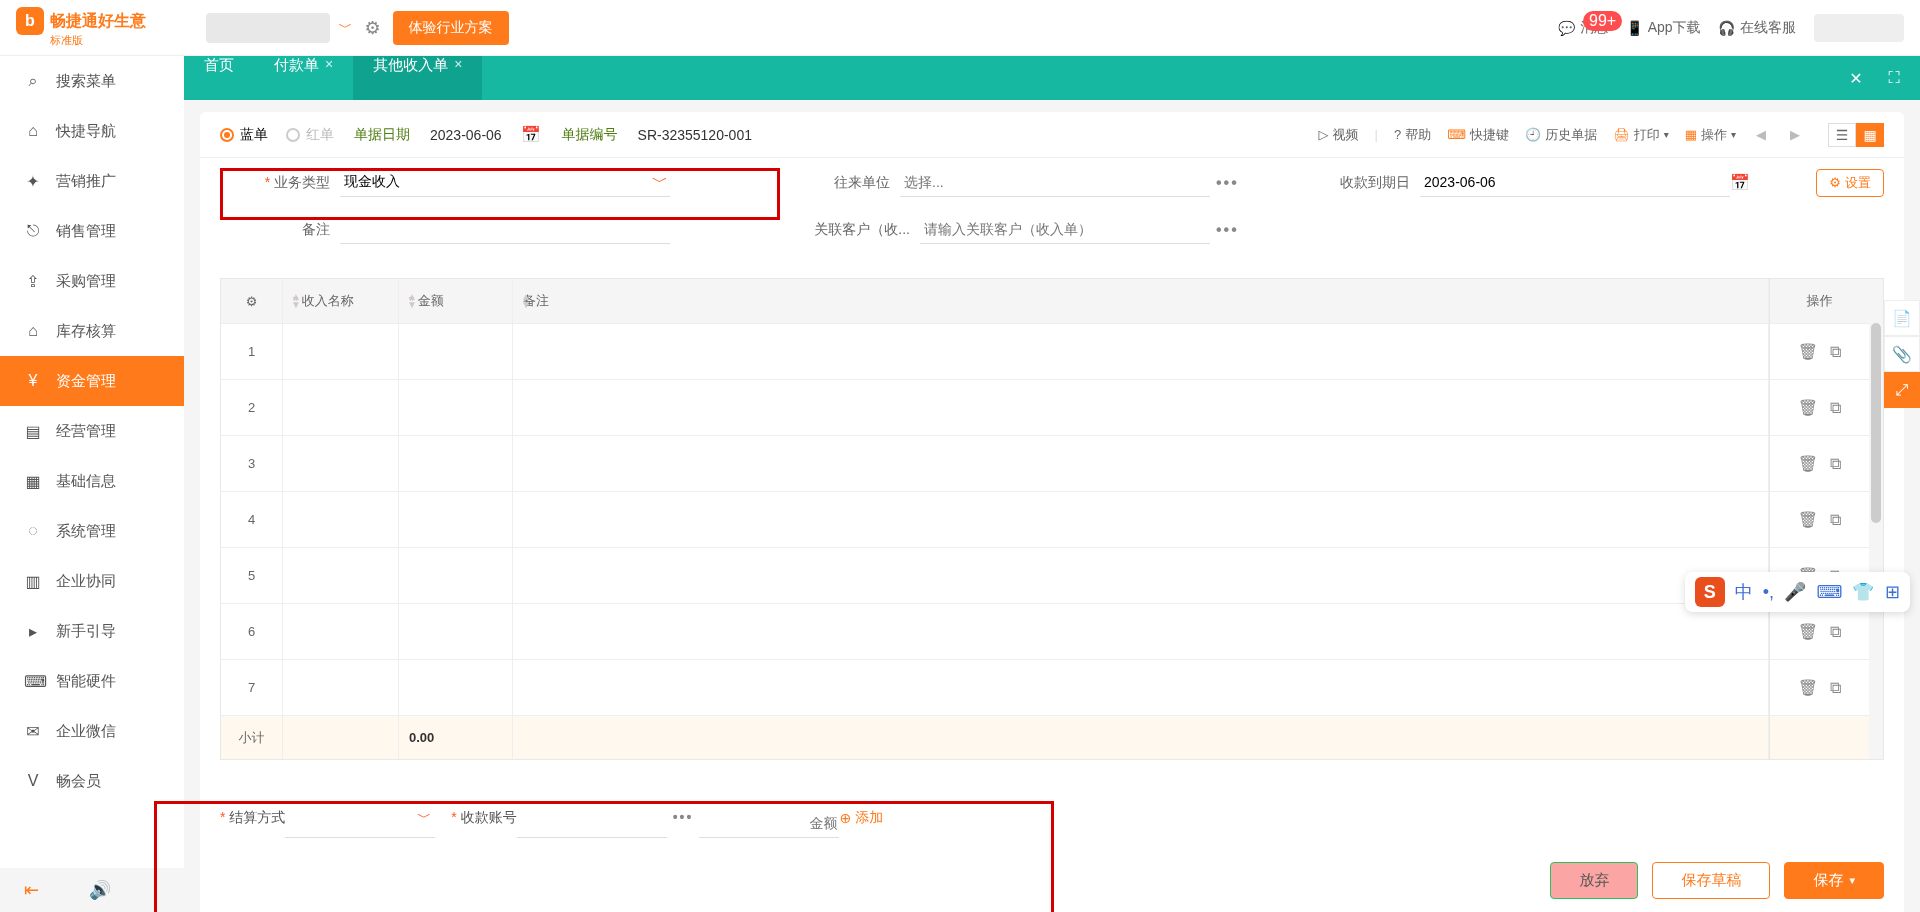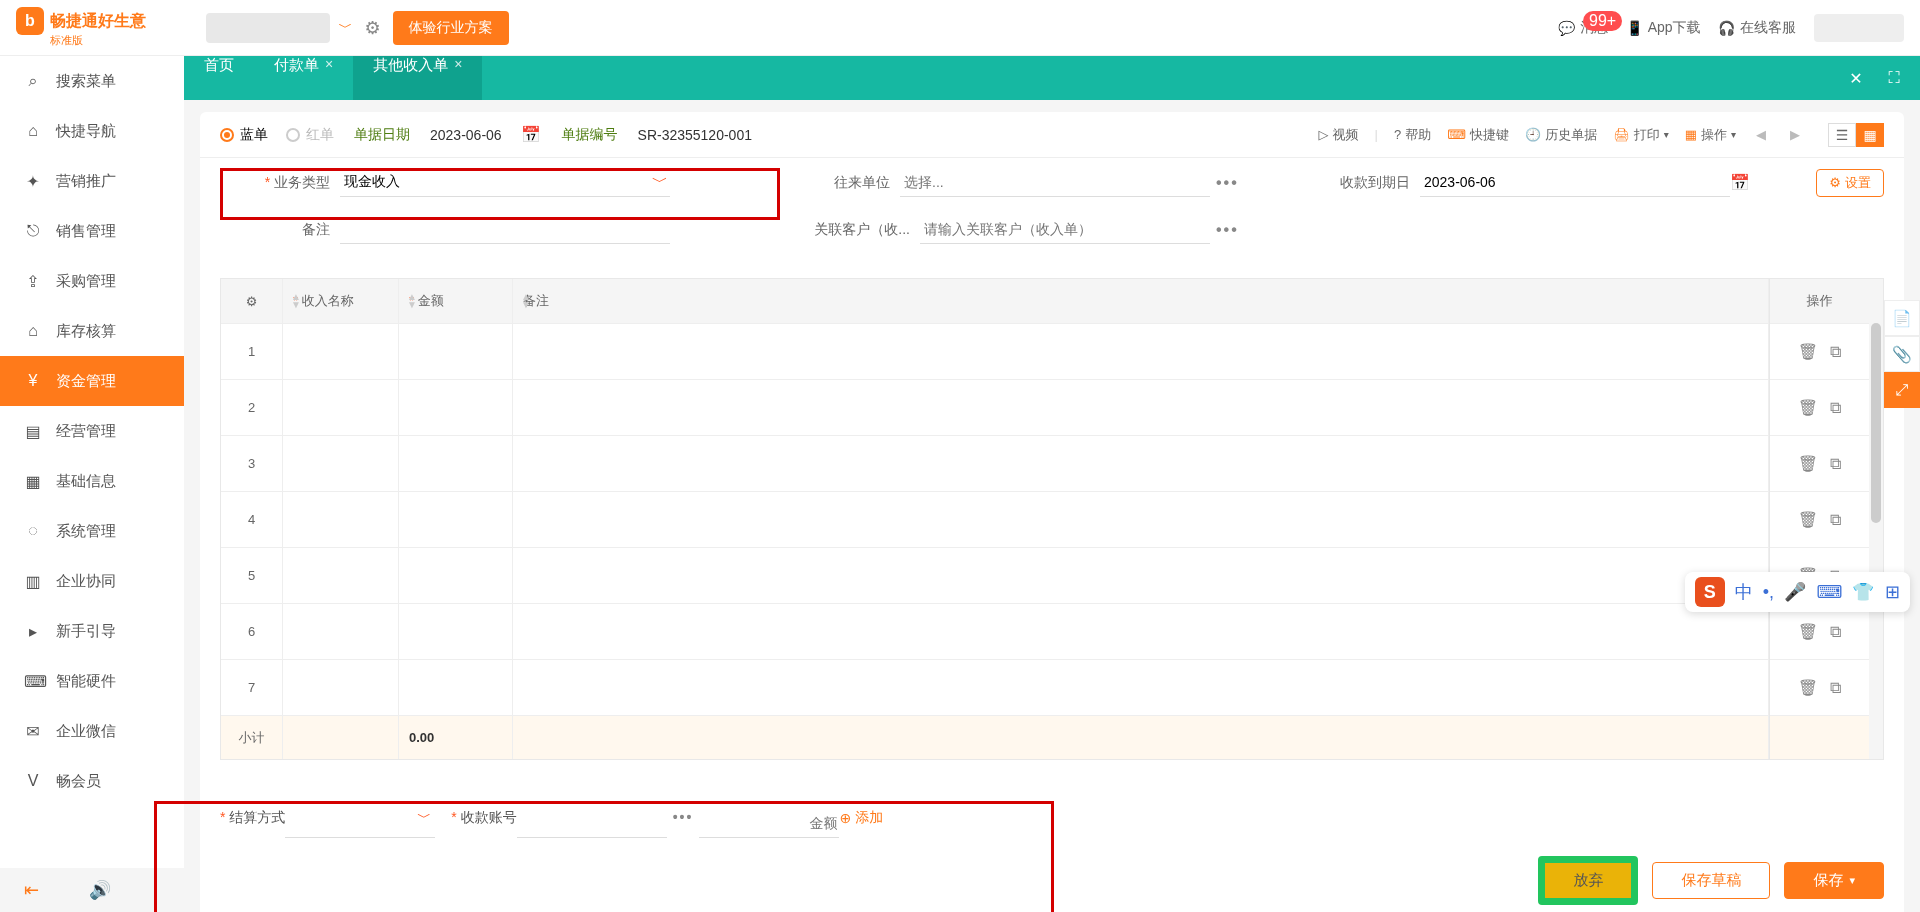--- a/index.html
+++ b/index.html
@@ -101,21 +101,21 @@
 
 
 .settle-row { padding: 20px 20px 10px; display: flex; align-items: flex-start; font-size: 14px; position: relative; }
 .settle-label { color: #555; }
 .sinput { border: none; border-bottom: 1px solid #ddd; width: 150px; padding: 6px 2px; font-size: 14px; background: transparent; }
 .add-link { color: #ff7a1a; display: flex; align-items: center; gap: 4px; }
 
 
 .footer-bar { height: 64px; display: flex; align-items: center; justify-content: flex-end; padding: 0 20px; gap: 14px; }
 .btn { padding: 8px 28px; border-radius: 4px; font-size: 15px; cursor: pointer; }
-.btn-ghost { background: #eab308; border: 7px solid #22c55e; color: #555; }
+.btn-ghost { background: #fca5a5; border: 1px solid #22c55e; color: #555; }
 .btn-outline { background: #fff; border: 1px solid #ff7a1a; color: #ff7a1a; }
 .btn-primary { background: #ff7a1a; border: 1px solid #ff7a1a; color: #fff; display: flex; align-items: center; gap: 6px; }
 
 
 .side-tools { position: absolute; right: 0; top: 300px; width: 36px; display: flex; flex-direction: column; }
 .side-tool { width: 36px; height: 36px; background: #fff; border: 1px solid #eee; display: flex; align-items: center; justify-content: center; color: #888; }
 .side-tool.orange { background: #ff7a1a; color: #fff; border-color: #ff7a1a; }
 
 
 .ime-bar { position: absolute; right: 10px; bottom: 300px; height: 40px; display: flex; align-items: center; gap: 10px; background: #fff; padding: 4px 10px; border-radius: 8px; box-shadow: 0 2px 8px rgba(0,0,0,0.15); }

